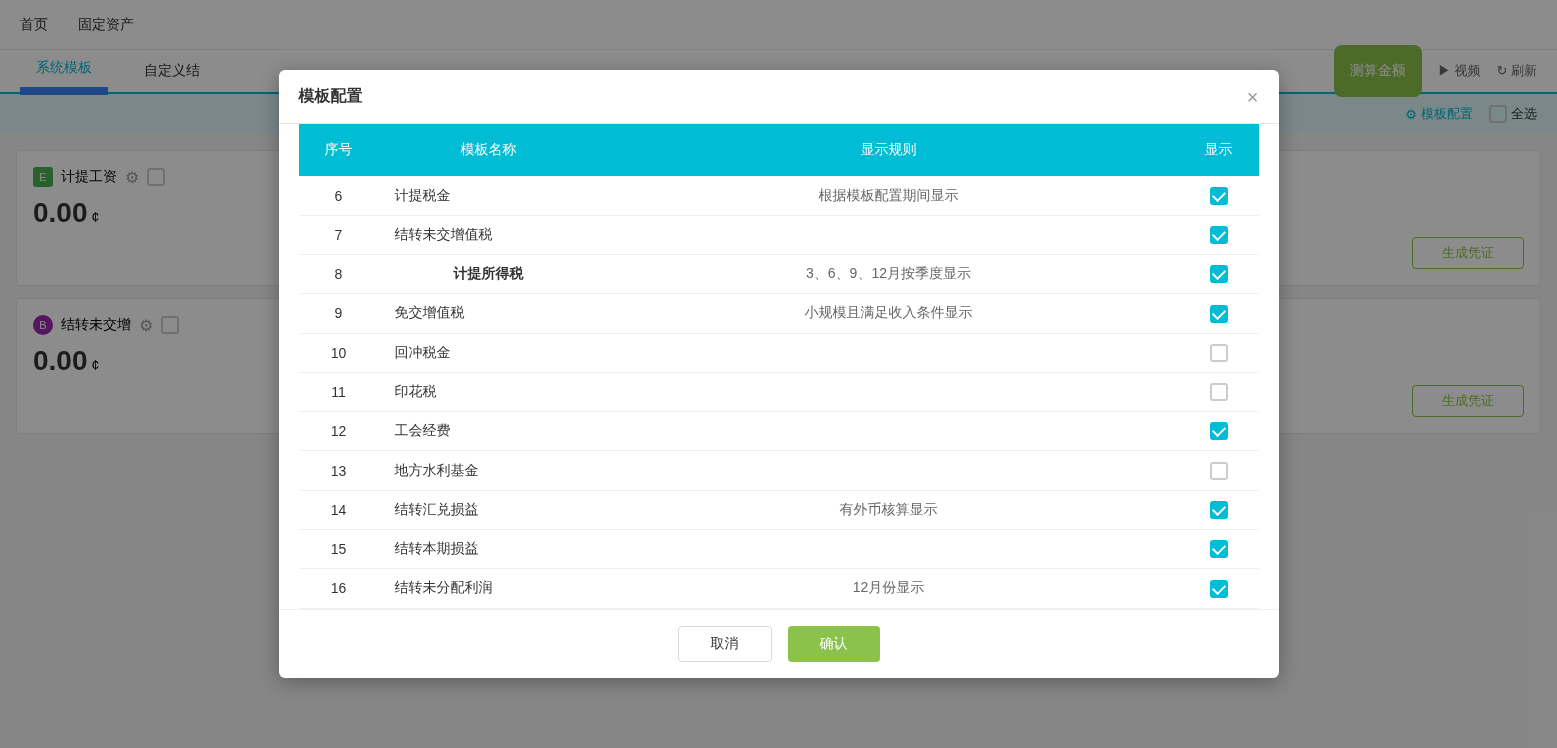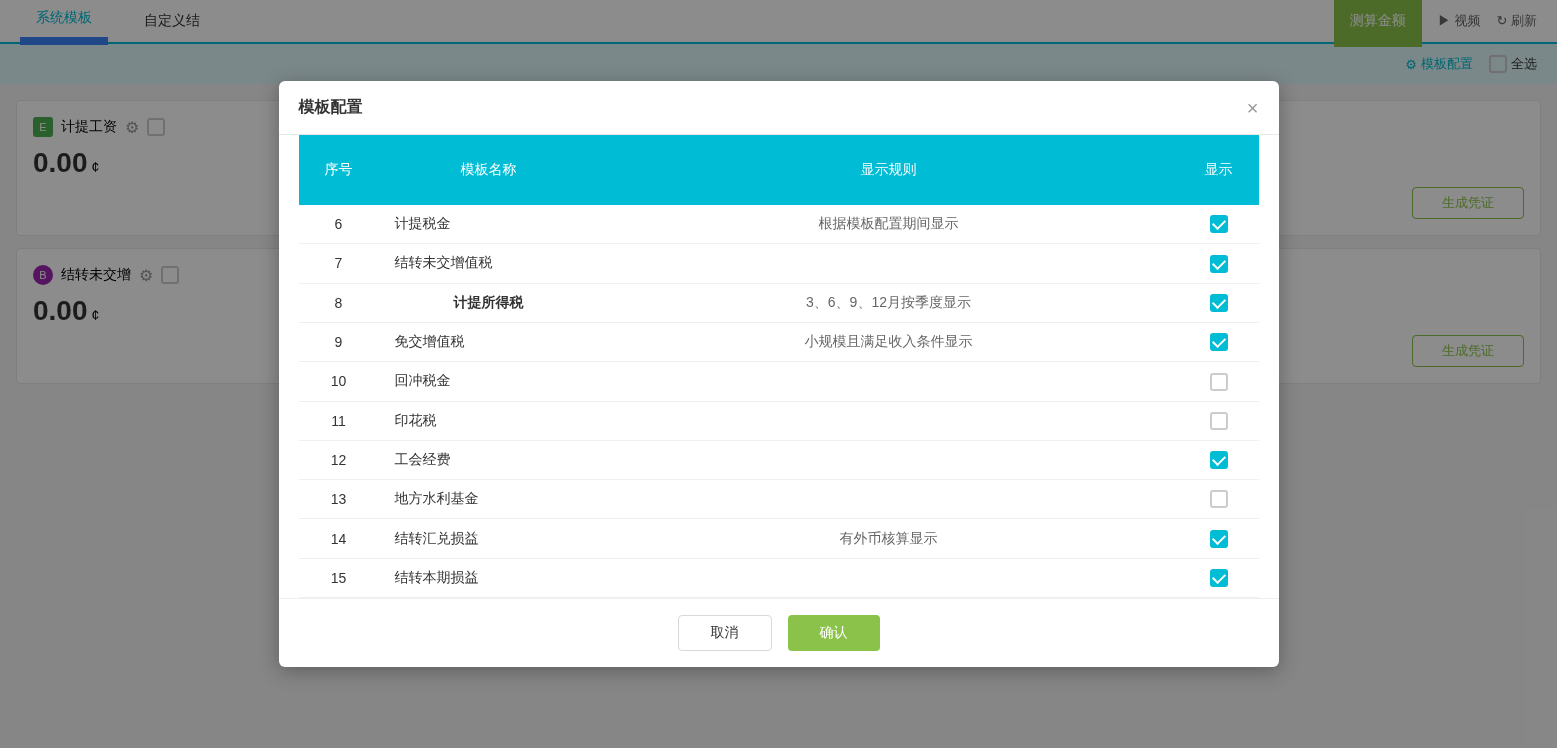--- a/index.html
+++ b/index.html
@@ -73,21 +73,21 @@
       display: flex;
       align-items: center;
       gap: 16px;
     }
 
     .btn-calc {
       background: #8bc34a;
       color: #fff;
       border: none;
       padding: 17px 16px;
-      border-radius: 0;
+      border-radius: 8px;
       cursor: pointer;
       font-size: 14px;
     }
 
     .btn-video {
       color: #666;
       cursor: pointer;
       font-size: 13px;
     }
 
@@ -219,21 +219,21 @@
     
     .config-table {
       width: 100%;
       border-collapse: collapse;
       margin-bottom: 0;
     }
 
     .config-table thead tr th {
       background: #00bcd4;
       color: #fff;
-      padding: 26px 16px;
+      padding: 17px 16px;
       text-align: center;
       font-weight: normal;
       font-size: 14px;
     }
 
     .config-table thead tr th:first-child {
       width: 80px;
     }
 
     .config-table thead tr th:nth-child(2) {
@@ -335,20 +335,24 @@
       gap: 4px;
       color: #333;
       font-size: 13px;
     }
   </style>
 </head>
 <body>
 
 <div class="bg-page">
 
+  <div class="top-nav">
+    <span class="top-nav-item">首页</span>
+    <span class="top-nav-item">固定资产</span>
+  </div>
 
   <div class="sub-nav">
     <div class="sub-nav-tab active">系统模板</div>
     <div class="sub-nav-tab">自定义结</div>
 
     <div class="right-actions">
       <button class="btn-calc">测算金额</button>
       <span class="btn-video">
         <span>▶</span>
         <span>视频</span>
@@ -485,20 +489,26 @@
               <td style="text-align: left;">结转汇兑损益</td>
               <td>有外币核算显示</td>
               <td><input type="checkbox" class="checkbox-teal" checked="" style=""></td>
             </tr>
             <tr>
               <td>15</td>
               <td style="text-align: left;">结转本期损益</td>
               <td></td>
               <td><input type="checkbox" class="checkbox-teal" checked="" style=""></td>
             </tr>
+            <tr>
+              <td>16</td>
+              <td style="text-align: left;">结转未分配利润</td>
+              <td>12月份显示</td>
+              <td><input type="checkbox" class="checkbox-teal" checked="" style=""></td>
+            </tr>
           </tbody>
       </table>
     </div>
 
     <div class="modal-footer">
       <button class="btn-cancel">取消</button>
       <button class="btn-confirm">确认</button>
     </div>
   </div>
 </div>

